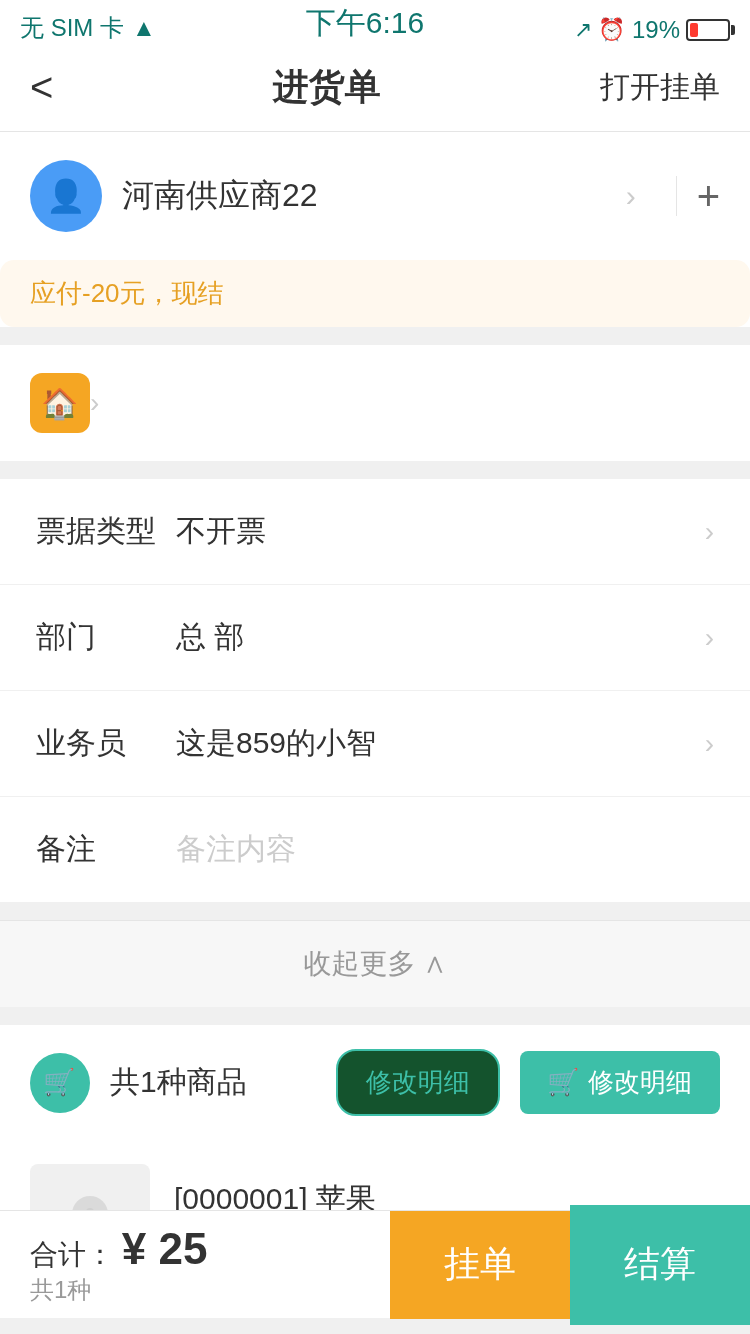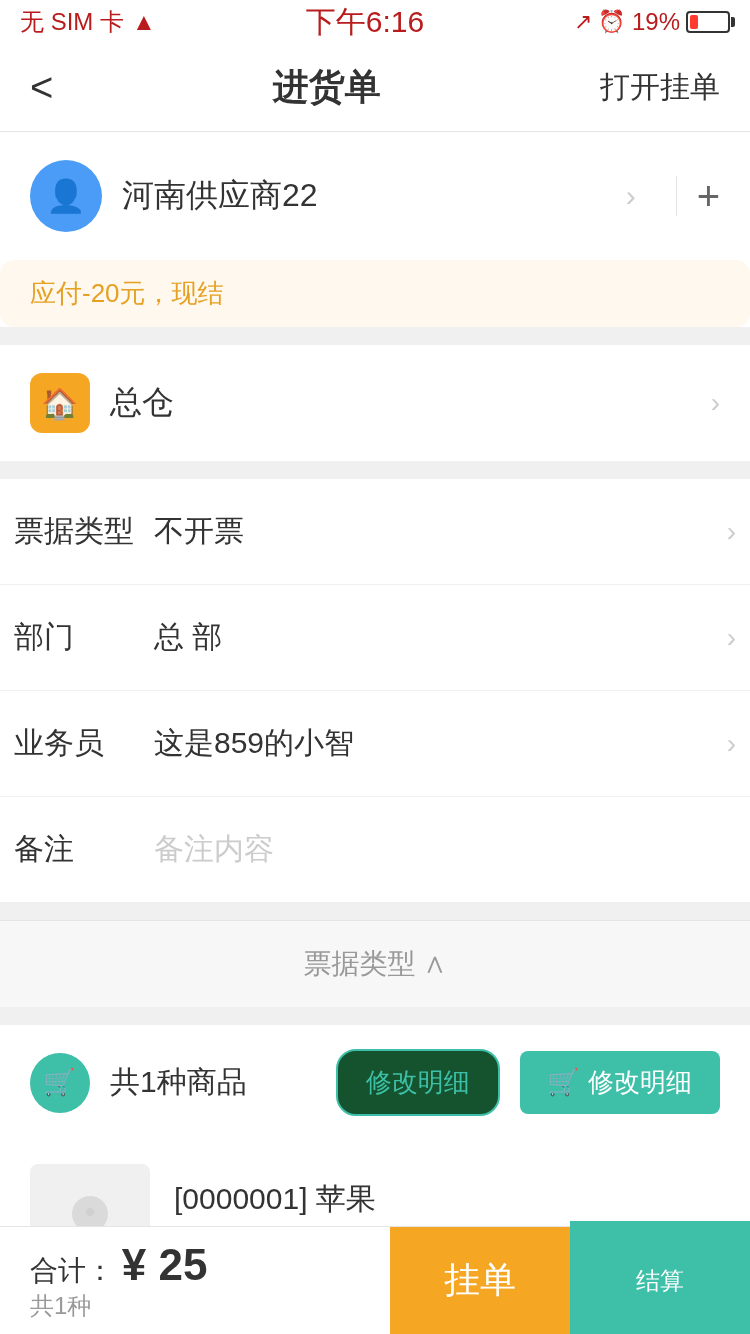--- a/index.html
+++ b/index.html
@@ -11,25 +11,25 @@
       background: #f0f0f0;
       font-size: 28px;
       color: #333;
     }
 
     
     .status-bar {
       height: 44px;
       background: #fff;
       display: flex;
-      align-items: center;
+      align-items: flex-end;
       justify-content: space-between;
       padding: 0 20px;
       font-size: 24px;
-      color: #b91c1c;
+      color: #0f766e;
     }
     .status-left { display: flex; align-items: center; gap: 8px; }
     .status-center { font-size: 30px; font-weight: 500; }
     .status-right { display: flex; align-items: center; gap: 6px; font-size: 24px; }
     .battery-icon {
       width: 44px; height: 22px; border: 2px solid #333; border-radius: 4px;
       position: relative; display: inline-flex; align-items: center;
     }
     .battery-icon::after {
       content: ''; position: absolute; right: -7px; top: 50%; transform: translateY(-50%);
@@ -127,21 +127,21 @@
     }
 
     
     .form-section {
       background: #fff;
       margin-bottom: 18px;
     }
     .form-row {
       display: flex;
       align-items: center;
-      padding: 32px 14px;
+      padding: 32px 36px;
       border-bottom: 1px solid #f0f0f0;
       position: relative;
     }
     .form-row:last-child { border-bottom: none; }
     .form-label {
       font-size: 30px; color: #333; width: 140px; flex-shrink: 0;
     }
     .form-value {
       flex: 1; font-size: 30px; color: #333;
     }
@@ -214,21 +214,21 @@
     .product-price .price-highlight {
       color: #3dbfa8;
     }
     .product-more {
       font-size: 32px; color: #999; letter-spacing: 2px;
     }
 
     
     .bottom-bar {
       position: fixed;
-      bottom: 0; left: 0; width: 750px;
+      bottom: 16px; left: 0; width: 750px;
       height: 108px;
       display: flex;
       align-items: center;
       background: #fff;
       border-top: 1px solid #e5e5e5;
     }
     .total-section {
       flex: 1;
       padding: 0 30px;
     }
@@ -242,21 +242,21 @@
       font-size: 24px; color: #999;
     }
     .btn-hang {
       width: 180px; height: 108px; background: #f5a623;
       color: #fff; font-size: 36px; border: none;
       display: flex; align-items: center; justify-content: center;
       cursor: pointer;
     }
     .btn-settle {
       width: 180px; height: 120px; background: #3dbfa8;
-      color: #fff; font-size: 24px; border: none;
+      color: #fff; font-size: 36px; border: none;
       display: flex; align-items: center; justify-content: center;
       cursor: pointer;
     }
   </style>
 </head>
 <body>
 
 <div class="status-bar">
   <div class="status-left">
     <span>无 SIM 卡</span>
@@ -294,21 +294,20 @@
       </div>
     </div>
     <div class="notice-bar">应付-20元，现结</div>
   </div>
 
   <div class="section">
     <div class="warehouse-row">
       <div class="warehouse-icon">
         <span>🏠</span>
       </div>
-      <span class="warehouse-name">总仓</span>
       <span class="chevron-icon">›</span>
     </div>
   </div>
 
   <div class="form-section">
     <div class="form-row">
       <span class="form-label">票据类型</span>
       <span class="form-value">不开票</span>
       <span class="chevron-icon">›</span>
     </div>
@@ -321,21 +320,21 @@
       <span class="form-label">业务员</span>
       <span class="form-value">这是859的小智</span>
       <span class="chevron-icon">›</span>
     </div>
     <div class="form-row">
       <span class="form-label">备注</span>
       <span class="form-placeholder">备注内容</span>
     </div>
   </div>
 
-  <div class="collapse-bar">票据类型 ∧</div>
+  <div class="collapse-bar">收起更多 ∧</div>
 
   <div class="products-header">
     <div class="products-icon">
       <span>🛒</span>
     </div>
     <span class="products-count">共1种商品</span>
     <button class="btn-outline">修改明细</button>
     <button class="btn-primary">
       <span>🛒</span>
       <span>修改明细</span>

